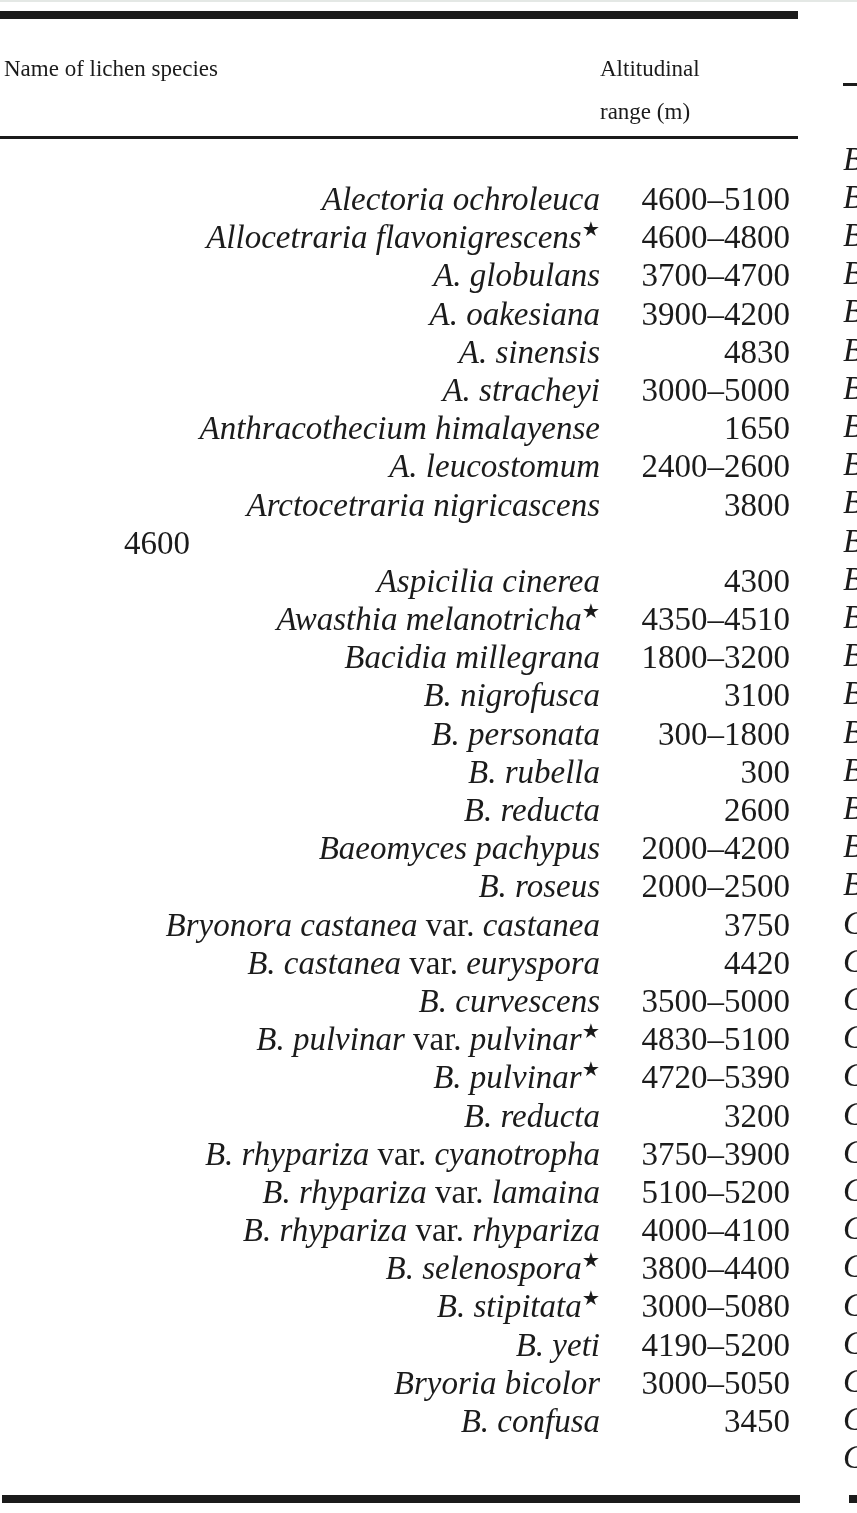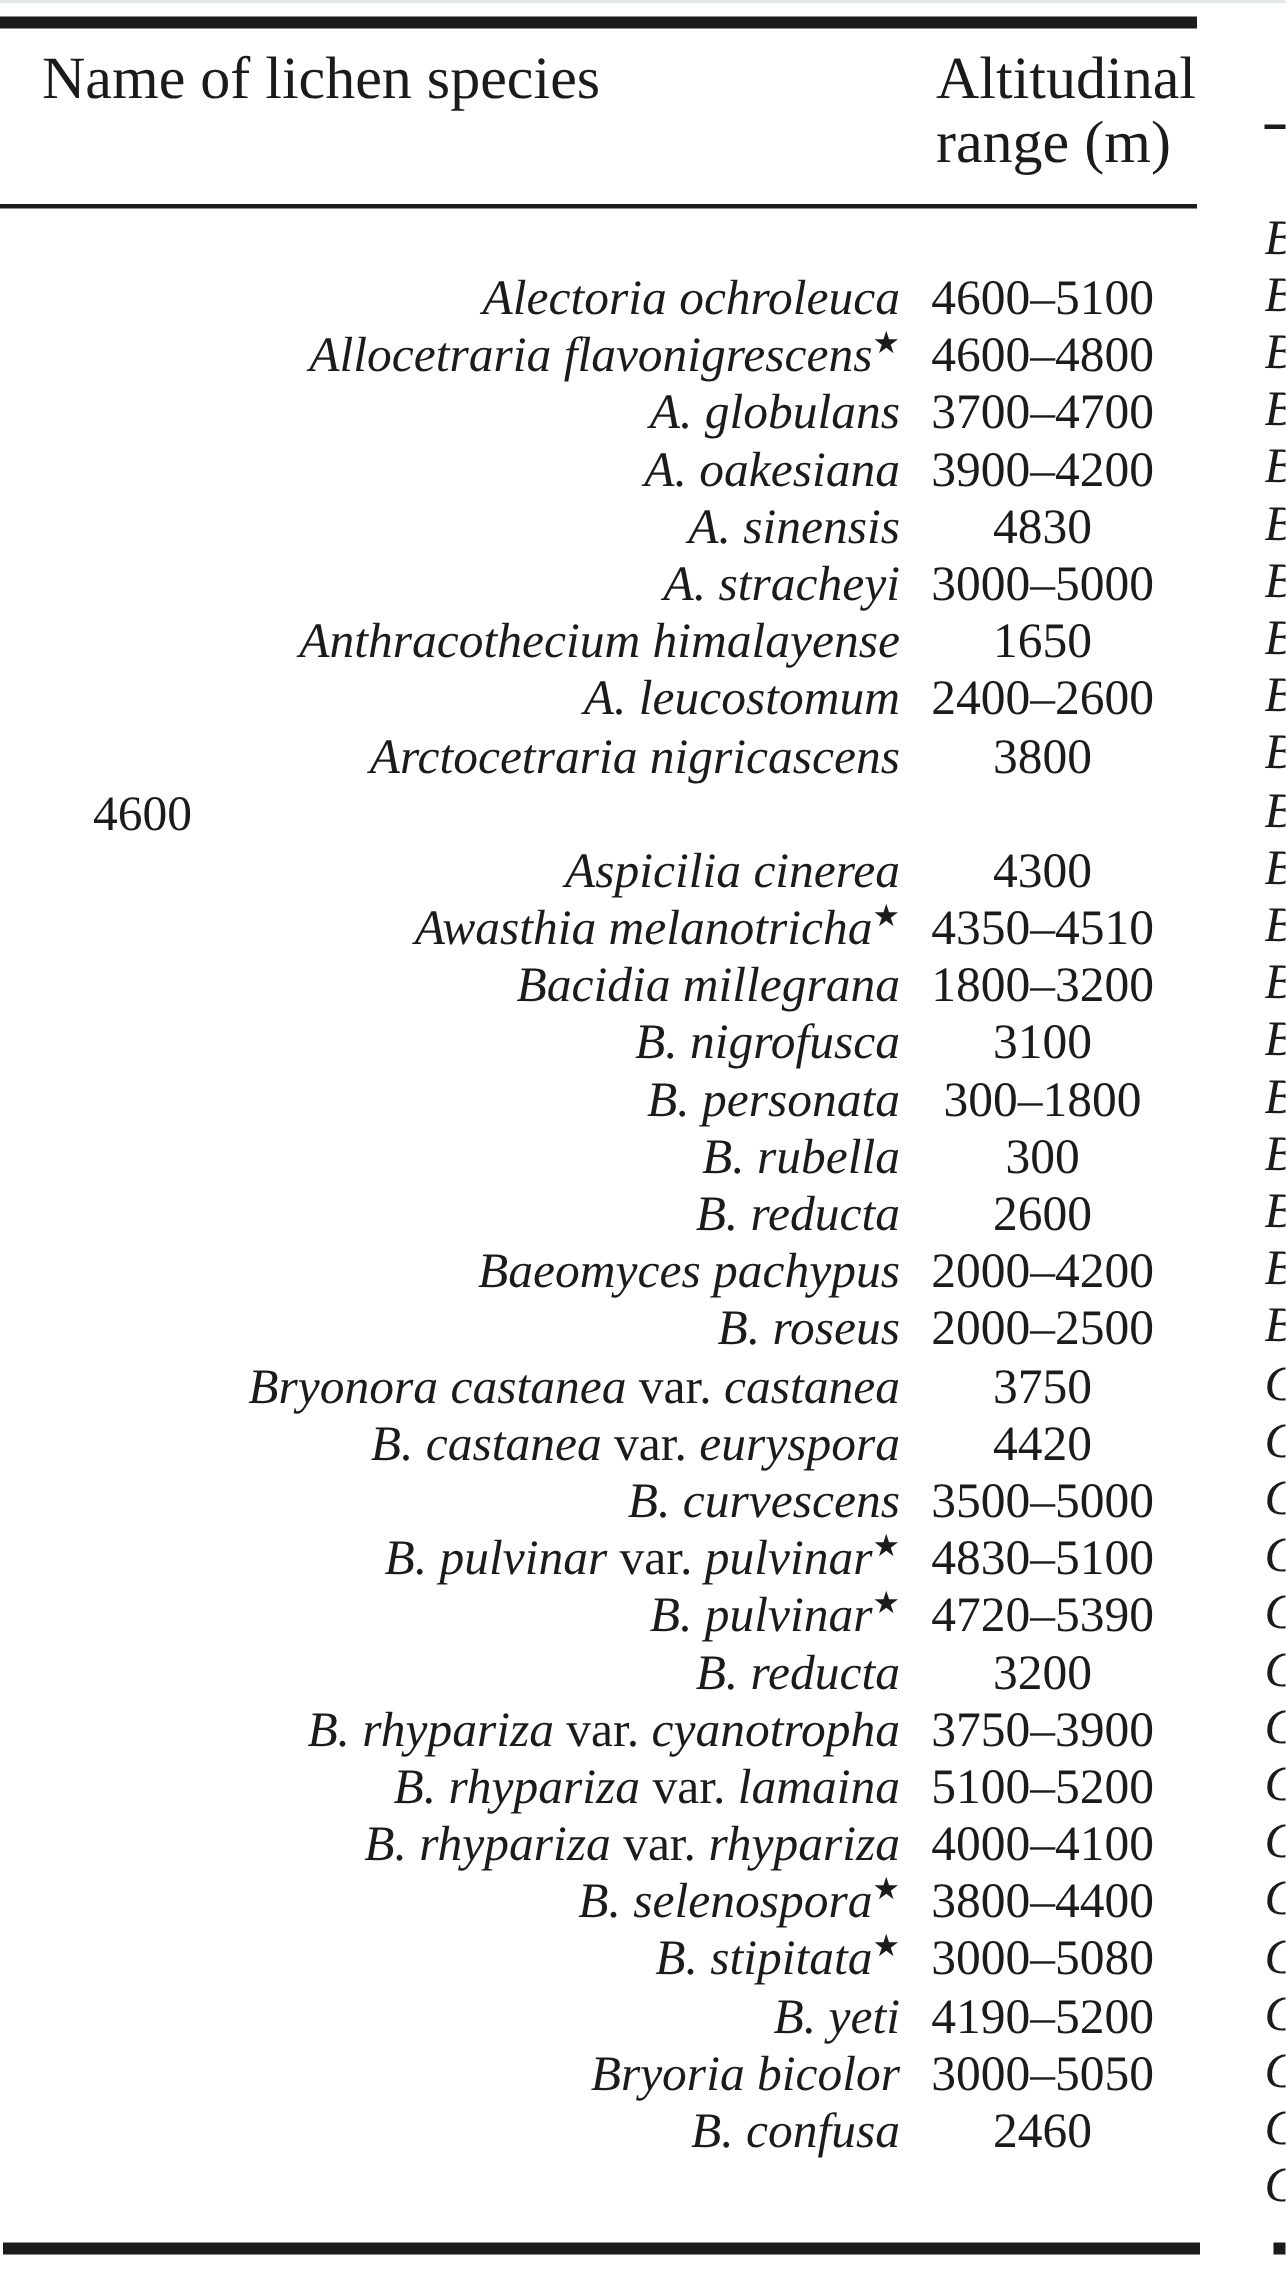--- a/index.html
+++ b/index.html
@@ -24,26 +24,25 @@
     background: #e4e8e5;
   }
 
   .rule { position: absolute; background: #1b1b1b; }
   .rule-top    { left: 0;   top: 11px;   width: 798px; height: 8px; }
   .rule-thin   { left: 0;   top: 136px;  width: 798px; height: 3px; }
   .rule-bottom { left: 2px; top: 1495px; width: 798px; height: 8px; }
 
   .header-row {
     position: absolute;
-    left: 0; top: 30px;
+    left: 0; top: 47px;
     width: 798px;
     display: flex;
-    font-size: 40px;
+    font-size: 23px;
     line-height: 43px;
-    padding-left: 24px;
   }
   .hdr-name {
     flex: 1 1 auto;
     padding-left: 4px;
   }
   .hdr-range {
     width: 190px;
     margin-right: 8px;
     text-align: left;
   }
@@ -62,21 +61,21 @@
   }
   .cell-name {
     flex: 1 1 auto;
     padding-left: 4px;
     overflow: hidden;
     text-align: right;
   }
   .cell-range {
     width: 190px;
     margin-right: 8px;
-    text-align: center;
+    text-align: right;
     font-style: normal;
   }
   .sci { font-style: italic; }
   .rom { font-style: normal; }
   sup.star {
     font-size: 62%;
     font-style: normal;
     vertical-align: super;
     line-height: 0;
   }
@@ -248,21 +247,21 @@
       <div class="row">
         <div class="cell-name"><span class="sci">B. yeti</span></div>
         <div class="cell-range">4190–5200</div>
       </div>
       <div class="row">
         <div class="cell-name"><span class="sci">Bryoria bicolor</span></div>
         <div class="cell-range">3000–5050</div>
       </div>
       <div class="row">
         <div class="cell-name"><span class="sci">B. confusa</span></div>
-        <div class="cell-range">2460</div>
+        <div class="cell-range">3450</div>
       </div>
     </div>
 
   <div class="rule rule-bottom"></div>
 
   <div class="sliver-rule-thin"></div>
   <div id="sliver-letters">
       <div class="sliver-letter" style="top: 139.6px;">B</div>
       <div class="sliver-letter" style="top: 177.8px;">B</div>
       <div class="sliver-letter" style="top: 216px;">B</div>

